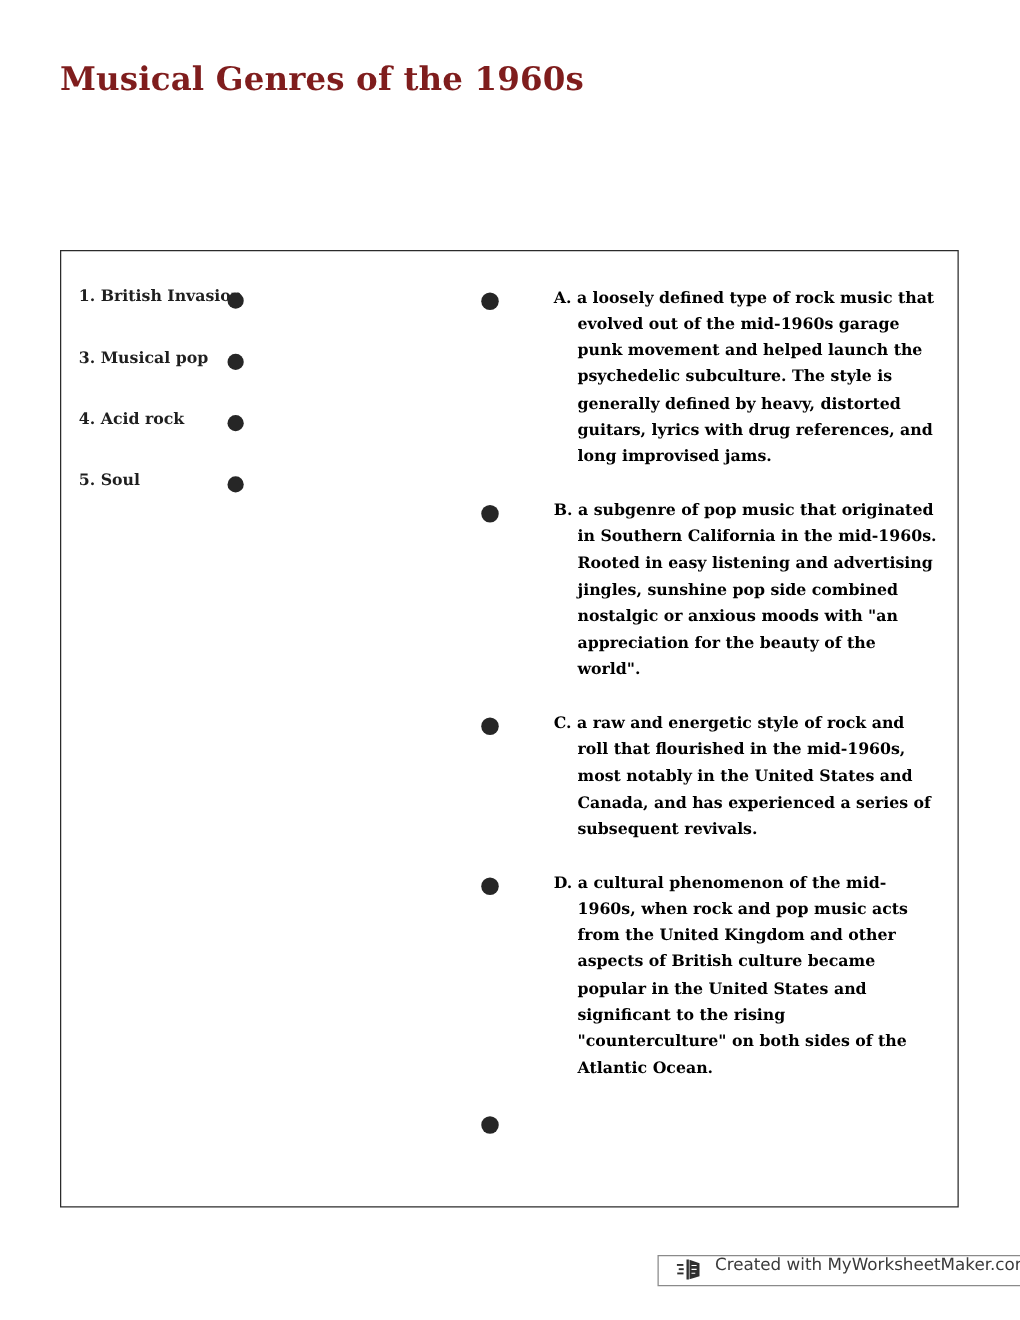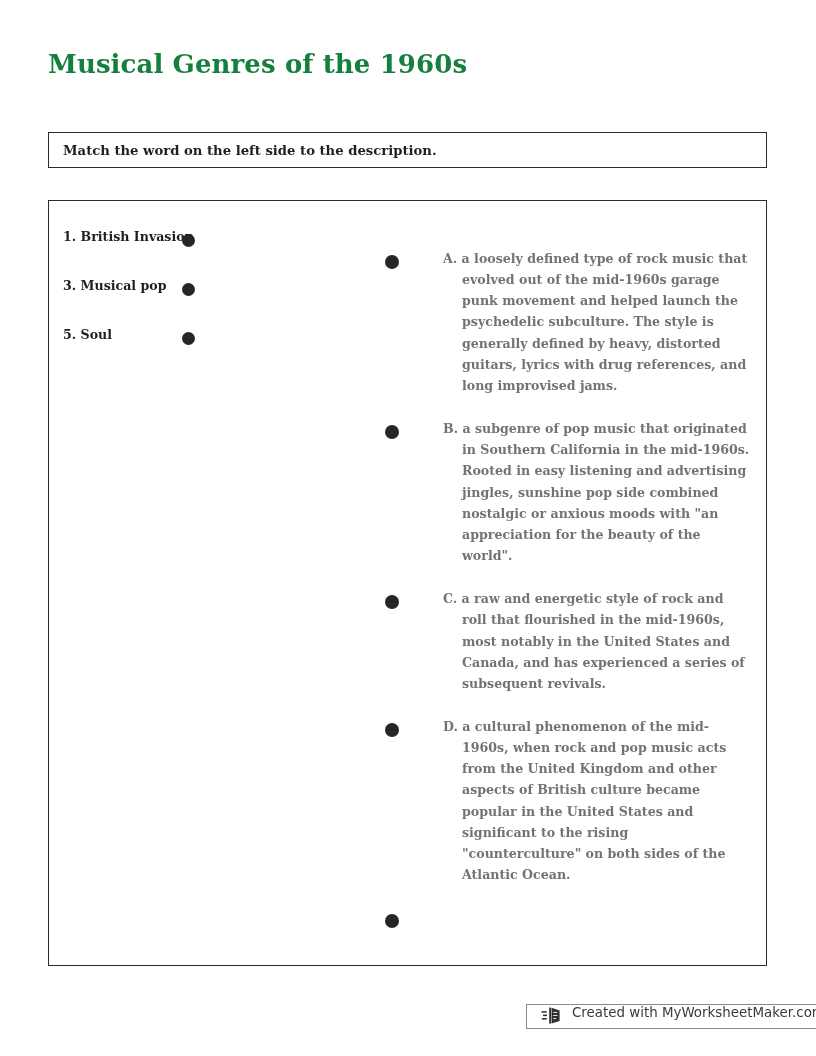--- a/index.html
+++ b/index.html
@@ -24,21 +24,21 @@
 
   
   .title {
     position: absolute;
     left: 48px;
     top: 49px;
     font-family: "DejaVu Serif", serif;
     font-size: 26px;
     font-weight: bold;
     letter-spacing: 0.1px;
-    color: #15803d;
+    color: #7f1d1d;
     white-space: nowrap;
   }
 
   
   .instruction-box {
     position: absolute;
     left: 48px;
     top: 132px;
     width: 719px;
     height: 36px;
@@ -126,22 +126,21 @@
     background: #262626;
   }
   .right-text {
     display: block;
     padding-left: 19px;
     text-indent: -19px;
     font-family: "DejaVu Serif", serif;
     font-size: 12.6px;
     font-weight: bold;
     line-height: 1.68;
-    color: #737373;
-    margin-top: 21px;
+    color: #000000;
   }
 
   
   .footer-badge {
     position: absolute;
     left: 500px;
     top: 1004px;
     width: 306px;
     height: 25px;
     box-sizing: border-box;
@@ -166,39 +165,40 @@
     white-space: nowrap;
   }
 </style>
 </head>
 <body>
 
 <div class="page">
 
   <div class="title">Musical Genres of the 1960s</div>
 
-  <div class="instruction-box">
-    <span class="instruction-text">Match the word on the left side to the description.</span>
-  </div>
 
   <div class="match-box">
 
     <div class="col-left">
 
       <div class="left-item">
         <span class="left-label"><span>1.</span> <span>British Invasion</span></span>
         <span class="left-dot"></span>
       </div>
 
 
       <div class="left-item">
         <span class="left-label"><span>3.</span> <span>Musical pop</span></span>
         <span class="left-dot"></span>
       </div>
 
+      <div class="left-item">
+        <span class="left-label"><span>4.</span> <span>Acid rock</span></span>
+        <span class="left-dot"></span>
+      </div>
 
       <div class="left-item">
         <span class="left-label"><span>5.</span> <span>Soul</span></span>
         <span class="left-dot"></span>
       </div>
 
     </div>
 
     <div class="col-right">
 

